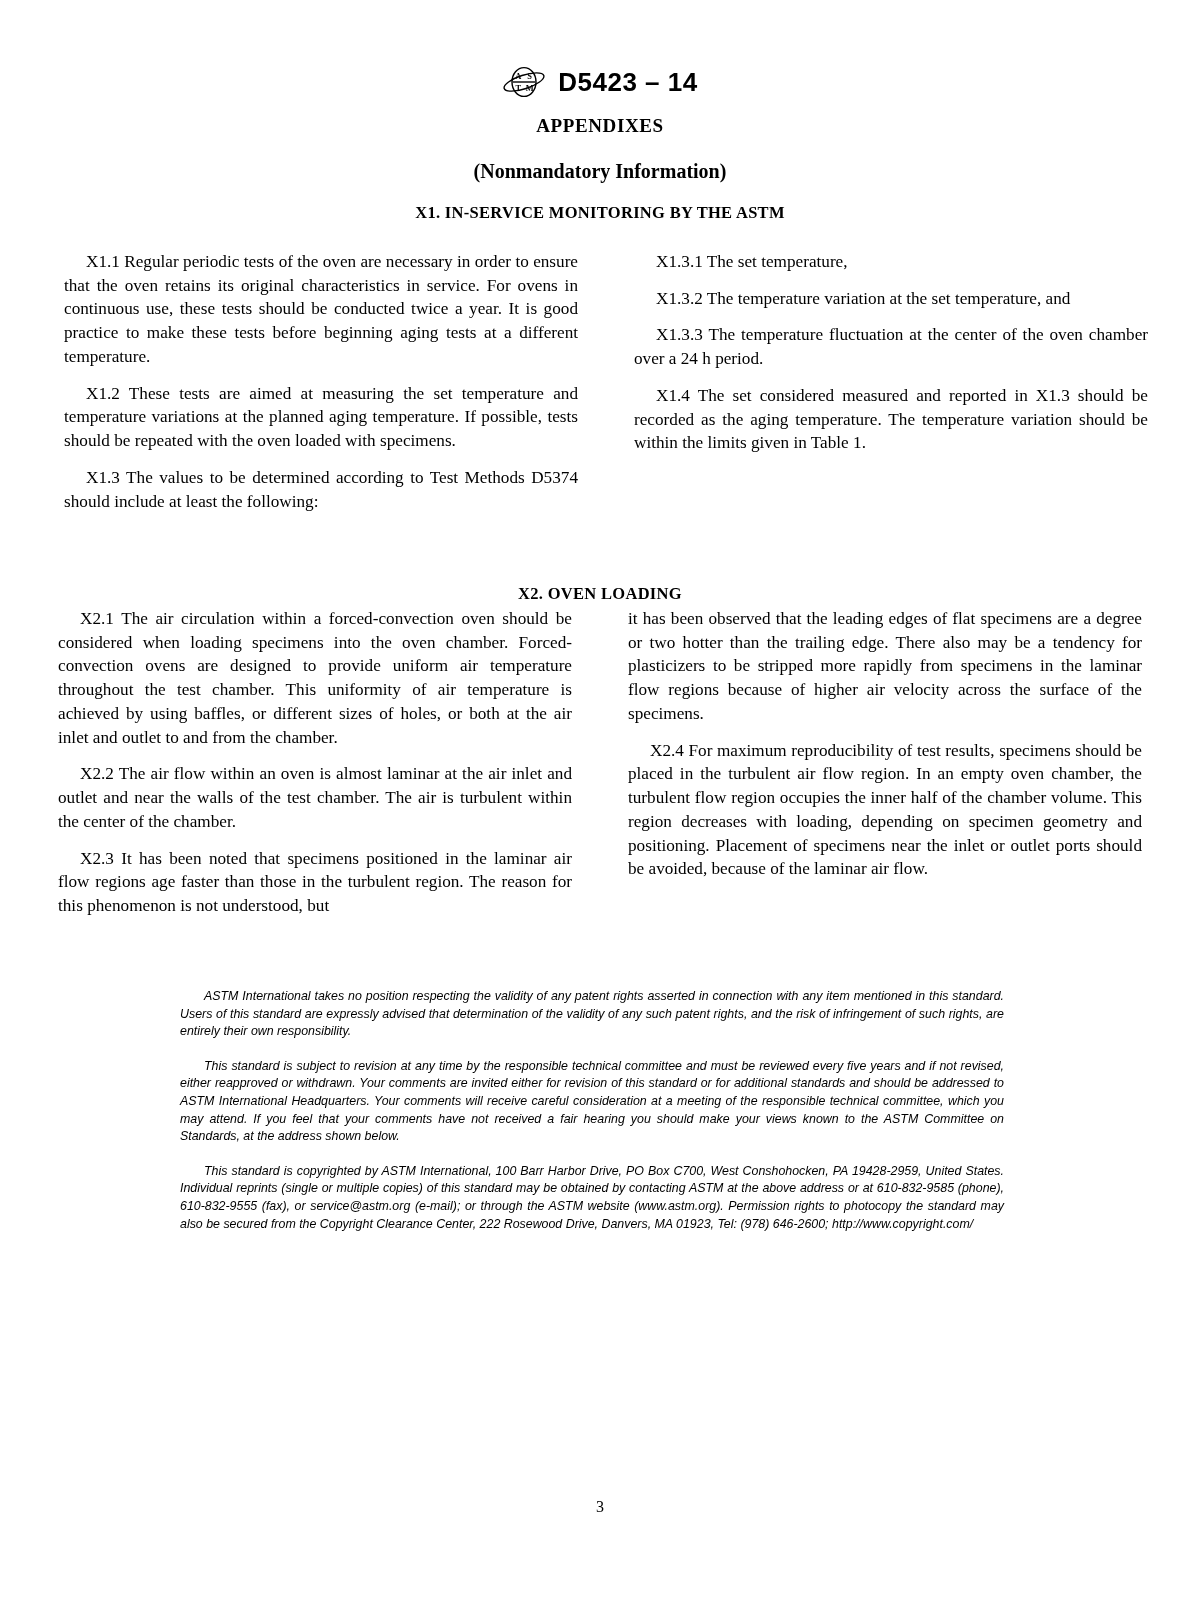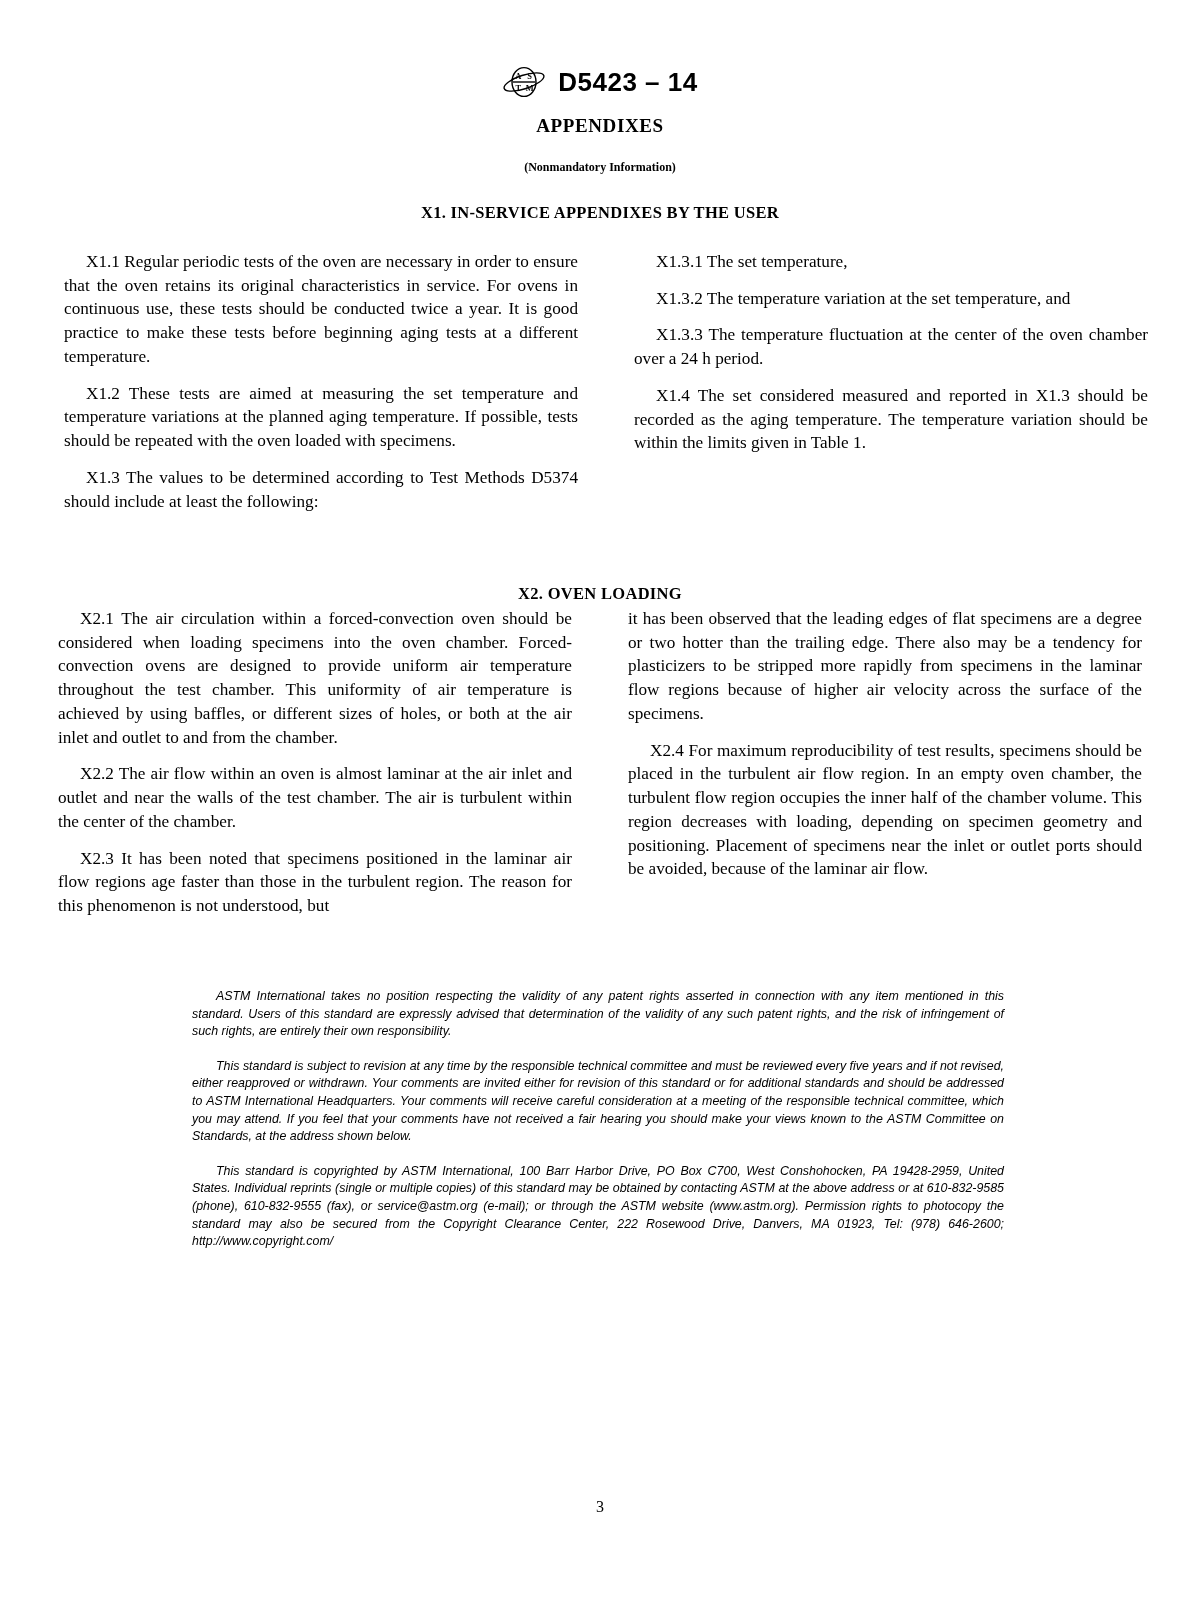--- a/index.html
+++ b/index.html
@@ -55,21 +55,21 @@
     letter-spacing: 0.6px;
   }
   .nonmandatory {
     position: absolute;
     top: 160px;
     left: 0;
     width: 1200px;
     text-align: center;
     font-family: "Liberation Serif", serif;
     font-weight: bold;
-    font-size: 12px;
+    font-size: 20px;
   }
   .section-heading {
     position: absolute;
     left: 0;
     width: 1200px;
     text-align: center;
     font-family: "Liberation Serif", serif;
     font-weight: bold;
     font-size: 16.5px;
     letter-spacing: 0.3px;
@@ -117,21 +117,21 @@
     width: 828px;
     font-family: "Liberation Sans", sans-serif;
     font-style: italic;
     font-size: 12.4px;
     line-height: 1.42;
     text-align: justify;
     text-justify: inter-word;
     color: #000;
   }
   .legal p {
-    margin: 0 0 17px 16px;
+    margin: 0 0 17px 4px;
     text-indent: 24px;
     font-style: italic;
   }
   .legal p:last-child { margin-bottom: 0; }
   #legal-block { top: 988px; }
 
   
   .page-number {
     position: absolute;
     top: 1498px;
@@ -169,21 +169,21 @@
         <text x="69" y="42">S</text>
         <text x="41" y="72">T</text>
         <text x="69" y="72">M</text>
       </g>
     </svg>
     <span class="doc-designation">D5423 – 14</span>
   </div>
 
   <div class="appendixes-title">APPENDIXES</div>
   <div class="nonmandatory">(Nonmandatory Information)</div>
-  <div class="section-heading" id="x1-heading">X1.  IN-SERVICE APPENDIXES BY THE USER</div>
+  <div class="section-heading" id="x1-heading">X1.  IN-SERVICE MONITORING BY THE ASTM</div>
 
   <div class="cols" id="x1-body">
     <div class="col">
       <p class="body">X1.1 Regular periodic tests of the oven are necessary in order to ensure that the oven retains its original characteristics in service. For ovens in continuous use, these tests should be conducted twice a year. It is good practice to make these tests before beginning aging tests at a different temperature.</p>
       <p class="body">X1.2 These tests are aimed at measuring the set temperature and temperature variations at the planned aging temperature. If possible, tests should be repeated with the oven loaded with specimens.</p>
       <p class="body"><span>X1.3 The values to be determined according to Test Methods </span><span class="xref">D5374</span><span> should include at least the following:</span></p>
     </div>
     <div class="col">
       <p class="body">X1.3.1 The set temperature,</p>
       <p class="body">X1.3.2 The temperature variation at the set temperature, and</p>

